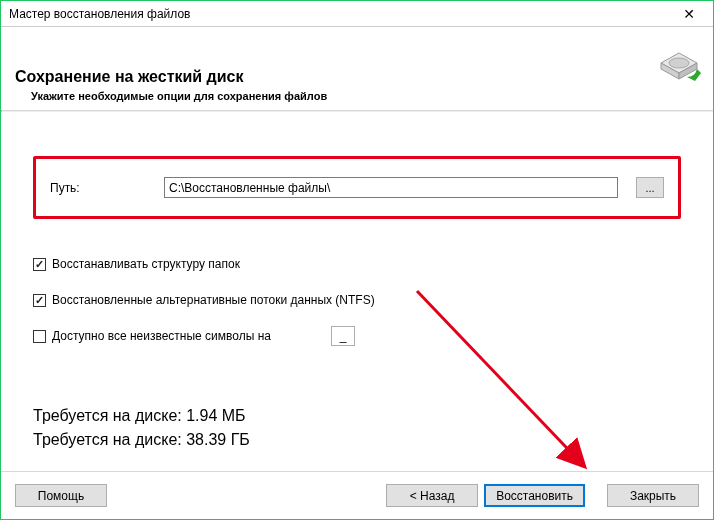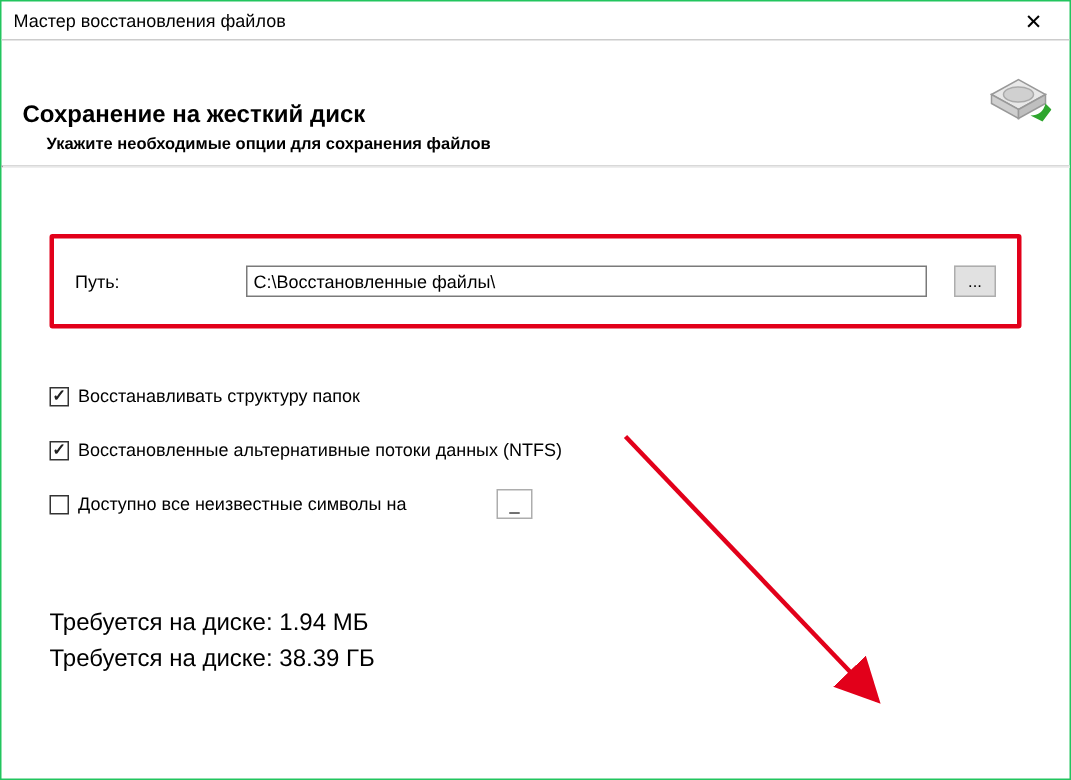--- a/index.html
+++ b/index.html
@@ -230,20 +230,27 @@
         <span>1.94 МБ</span>
       </div>
       <div>
         <span>Требуется на диске:</span>
         <span>38.39 ГБ</span>
       </div>
     </div>
 
   </div>
 
+  <div class="button-bar">
+    <div class="btn">Помощь</div>
+    <div class="spacer"></div>
+    <div class="btn btn-gap-sm">&lt; Назад</div>
+    <div class="btn primary btn-gap-lg">Восстановить</div>
+    <div class="btn">Закрыть</div>
+  </div>
 
   <svg class="arrow-annot" style="left:0; top:0;" width="714" height="520">
     <defs>
       <marker id="ah" markerWidth="12" markerHeight="12" refX="9" refY="5" orient="auto">
         <path d="M0,0 L10,5 L0,10 Z" fill="#e2001a"></path>
       </marker>
     </defs>
     <line x1="416" y1="290" x2="584" y2="466" stroke="#e2001a" stroke-width="3" marker-end="url(#ah)"></line>
   </svg>
 

